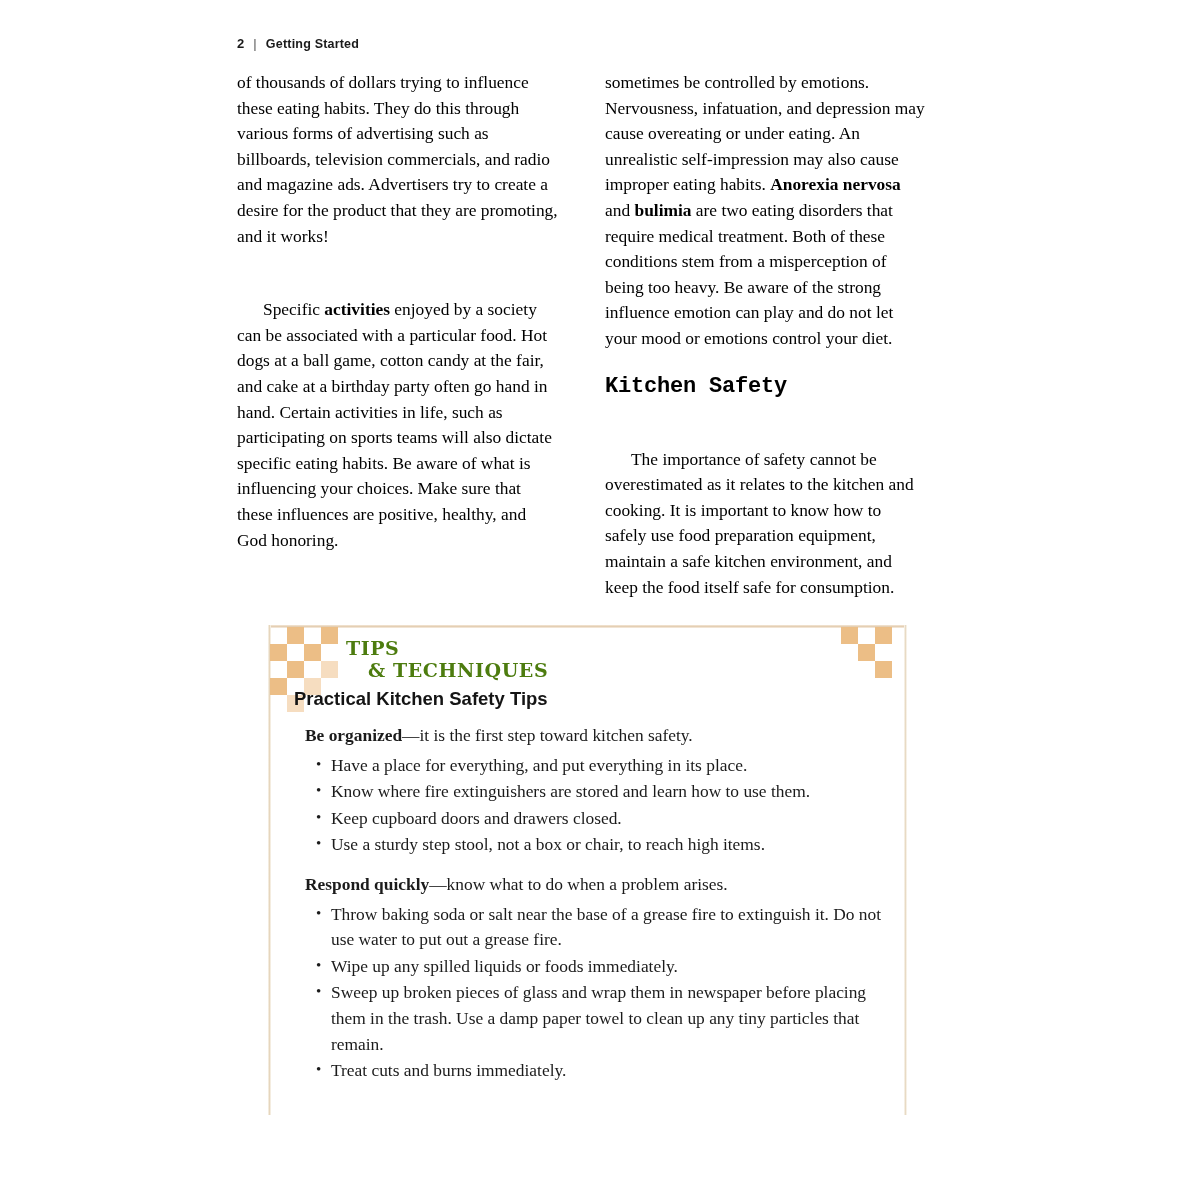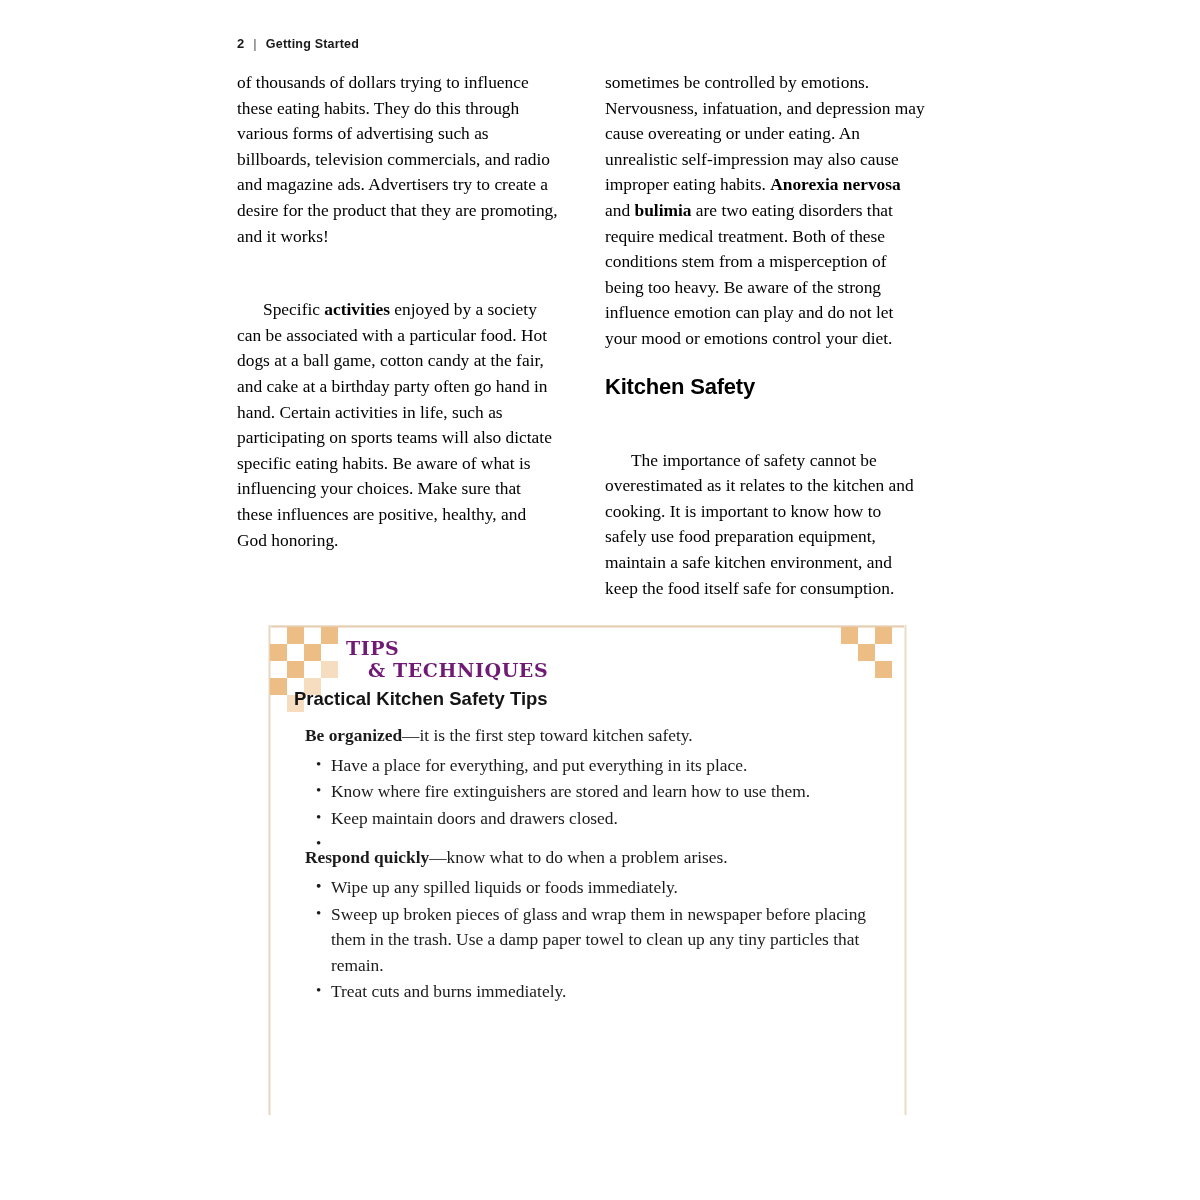--- a/index.html
+++ b/index.html
@@ -68,21 +68,21 @@
     font-family: "Liberation Serif", serif;
   }
   .col p.indent {
     text-indent: 26px;
     margin-top: 48px;
   }
   .col p b { font-weight: bold; }
 
   h2.section-head {
     margin: 22px 0 2px 0;
-    font-family: Liberation Sans, sans-serif;
+    font-family: Liberation Mono, monospace;
     font-size: 22px;
     font-weight: bold;
     letter-spacing: -0.2px;
     color: #000000;
   }
 
   
   .tips-box {
     position: absolute;
     left: 268px;
@@ -133,21 +133,21 @@
   .sq.on  { background: #ecbe86; }
   .sq.off { background: transparent; }
   .sq.faint { background: #f6ddc0; }
 
   .tips-title {
     position: absolute;
     left: 78px;
     top: 12px;
     font-family: "DejaVu Serif", serif;
     font-weight: bold;
-    color: #701a75;
+    color: #4d7c0f;
     line-height: 22px;
     letter-spacing: 0.6px;
   }
   .tips-title .line1 { font-size: 19px; display: block; }
   .tips-title .line2 { font-size: 19px; display: block; margin-left: 22px; }
 
   .tips-subtitle {
     position: absolute;
     left: 26px;
     top: 63px;
@@ -263,27 +263,27 @@
     </div>
 
     <div class="tips-subtitle">Practical Kitchen Safety Tips</div>
 
     <div class="tips-content">
 
       <p class="tips-lead"><b>Be organized</b><span>—it is the first step toward kitchen safety.</span></p>
       <ul class="tips-list">
         <li><span class="bullet">•</span><span>Have a place for everything, and put everything in its place.</span></li>
         <li><span class="bullet">•</span><span>Know where fire extinguishers are stored and learn how to use them.</span></li>
-        <li><span class="bullet">•</span><span>Keep maintain doors and drawers closed.</span></li>
-        <li><span class="bullet">•</span></li>
+        <li><span class="bullet">•</span><span>Keep cupboard doors and drawers closed.</span></li>
+        <li><span class="bullet">•</span><span>Use a sturdy step stool, not a box or chair, to reach high items.</span></li>
       </ul>
 
       <p class="tips-lead"><b>Respond quickly</b><span>—know what to do when a problem arises.</span></p>
       <ul class="tips-list">
-        <li><span class="bullet">•</span></li>
+        <li><span class="bullet">•</span><span>Throw baking soda or salt near the base of a grease fire to extinguish it.  Do not use water to put out a grease fire.</span></li>
         <li><span class="bullet">•</span><span>Wipe up any spilled liquids or foods immediately.</span></li>
         <li><span class="bullet">•</span><span>Sweep up broken pieces of glass and wrap them in newspaper before placing them in the trash.  Use a damp paper towel to clean up any tiny particles that remain.</span></li>
         <li><span class="bullet">•</span><span>Treat cuts and burns immediately.</span></li>
       </ul>
 
     </div>
   </div>
 
 </div>
 

